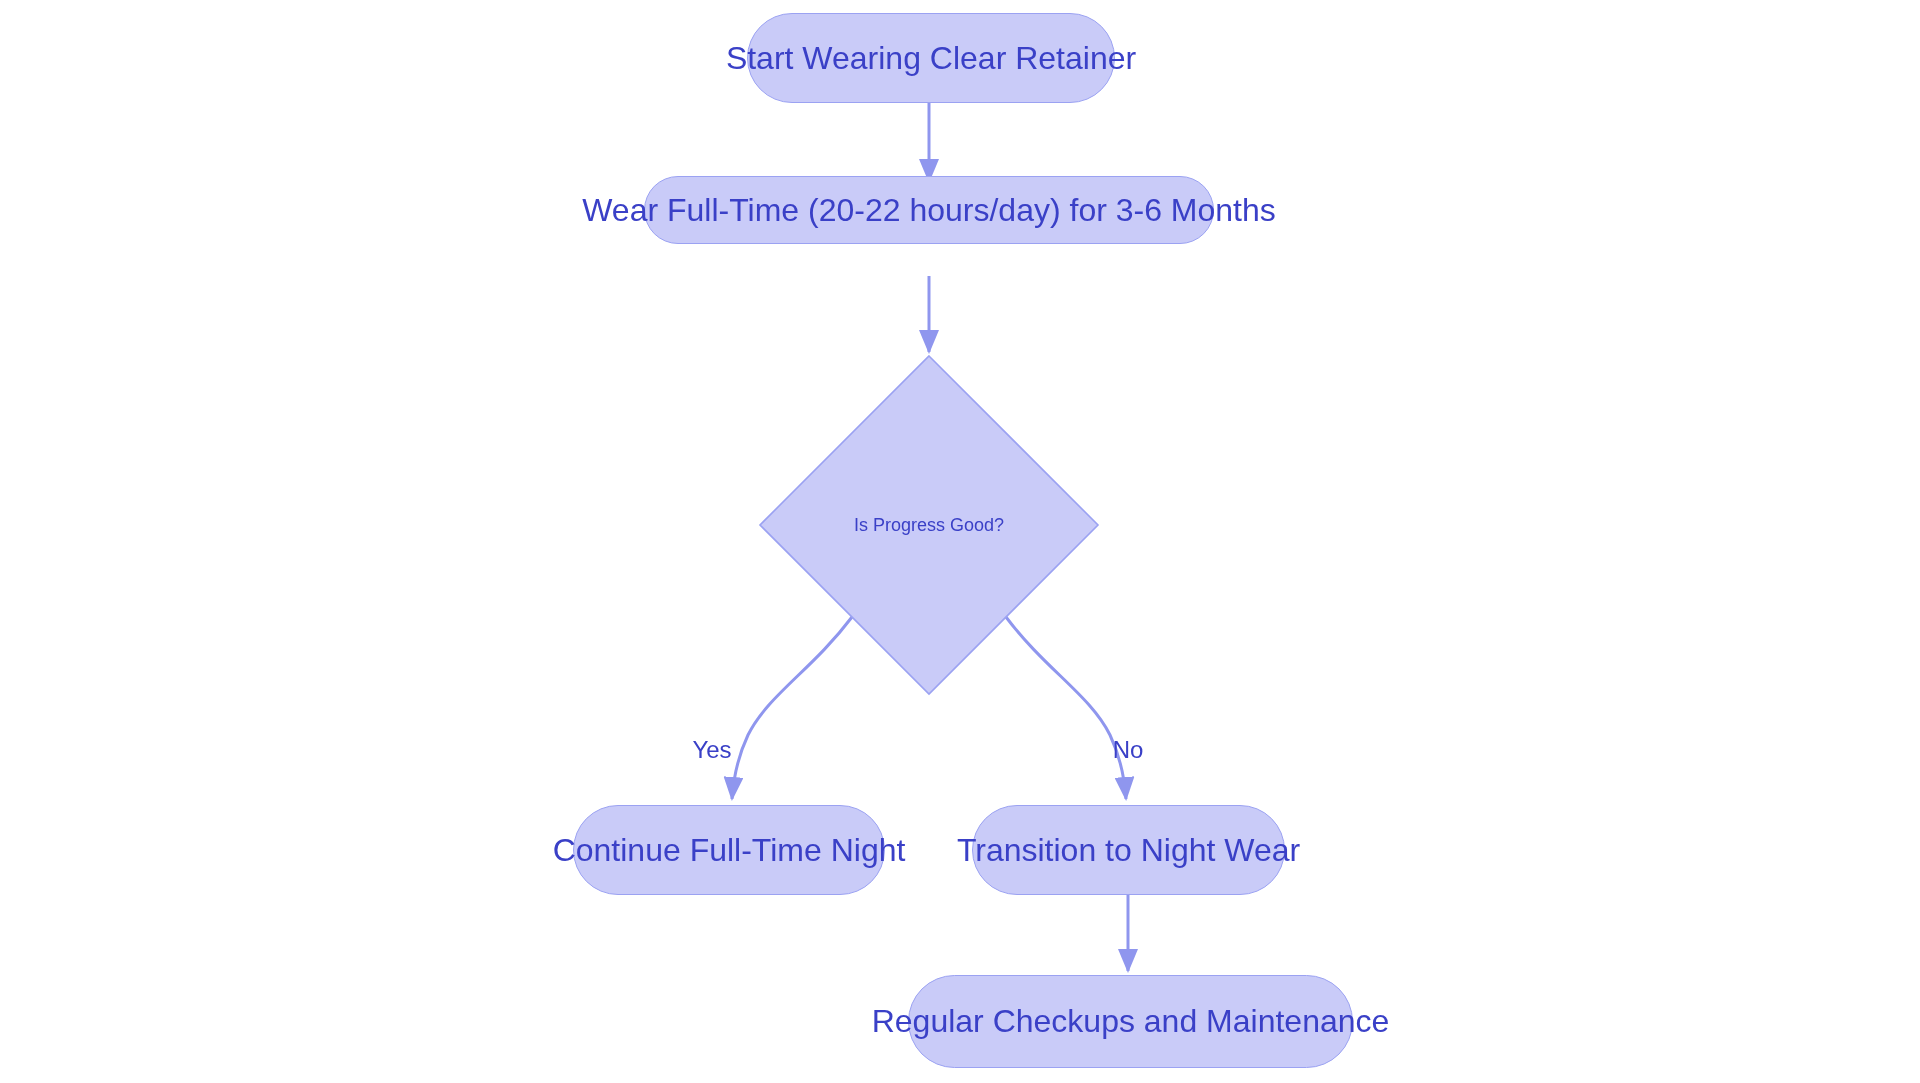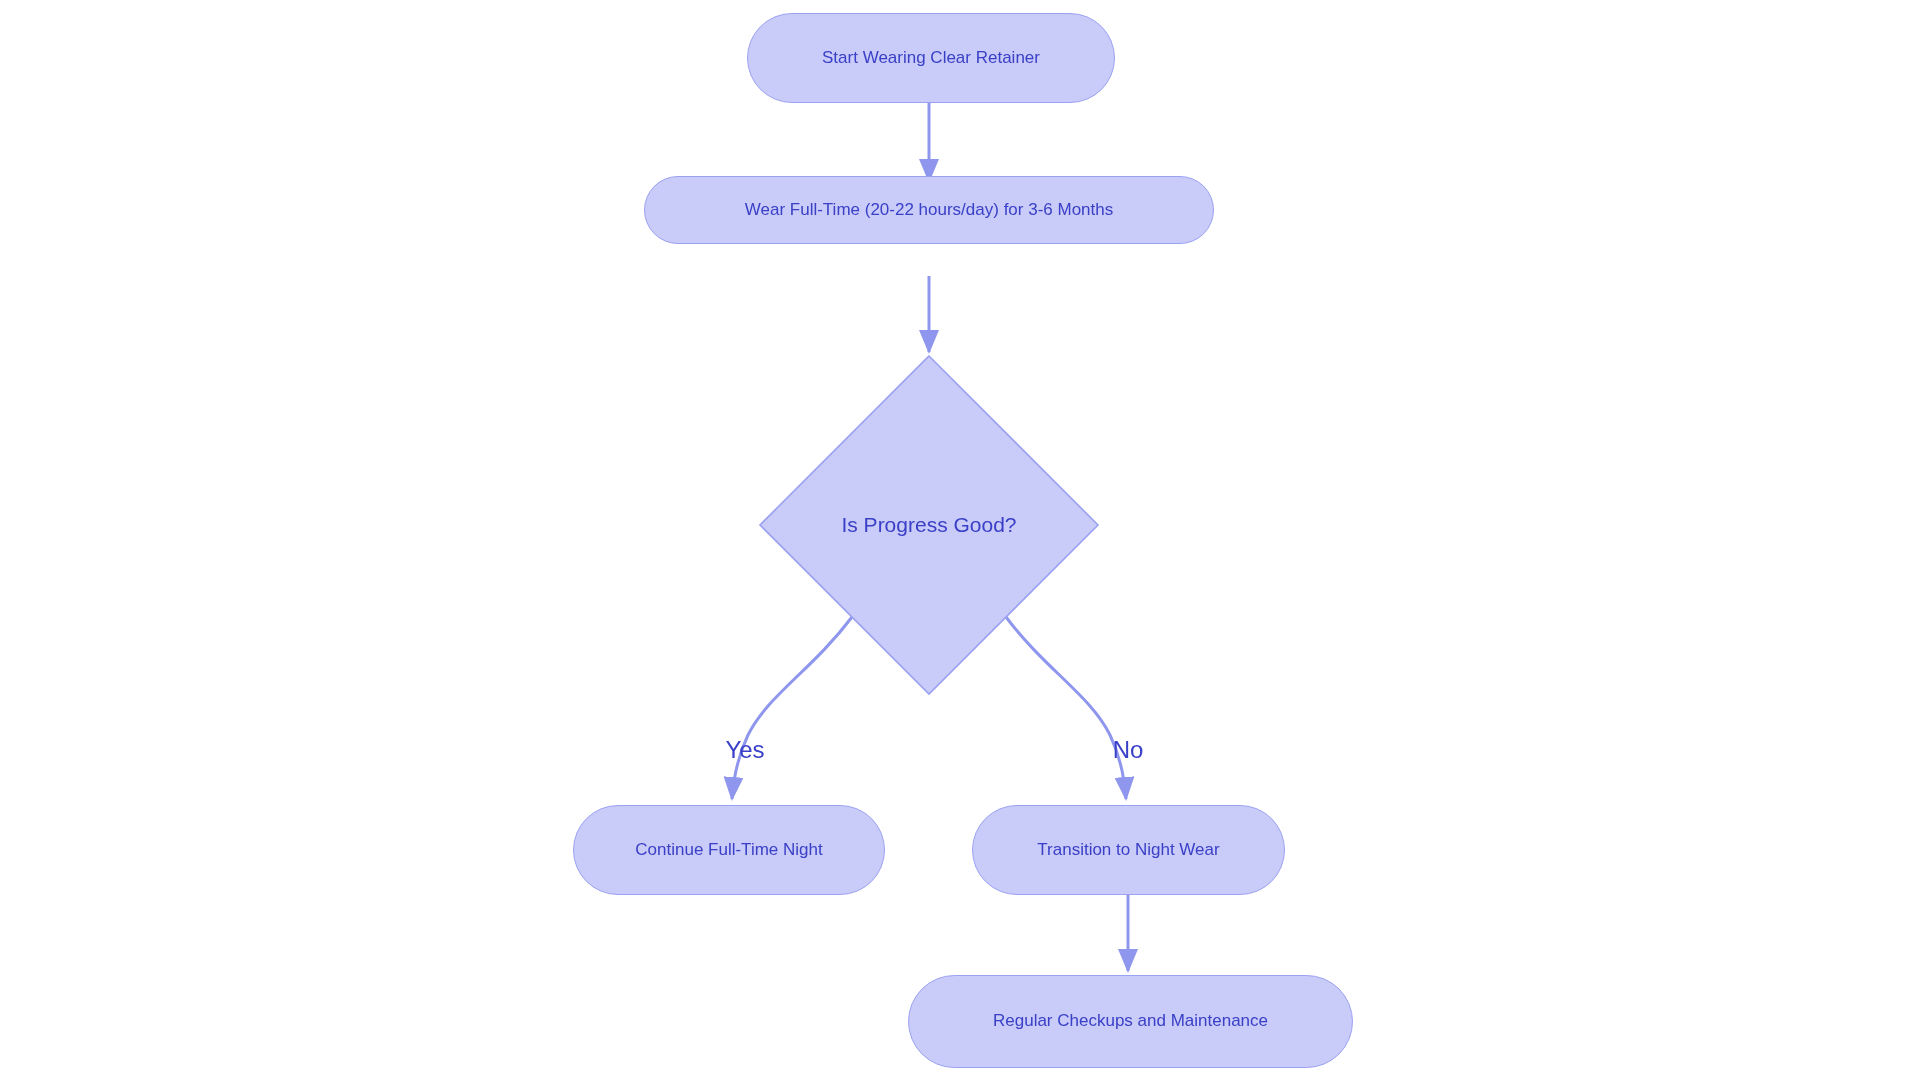--- a/index.html
+++ b/index.html
@@ -39,31 +39,31 @@
   .node {
     position: absolute;
     box-sizing: border-box;
     background: var(--node-fill, #c9cbf8);
     border: 1.6px solid var(--node-border, #9ba2f2);
     border-radius: 999px;
     display: flex;
     align-items: center;
     justify-content: center;
     color: var(--text-color, #3a40c7);
-    font-size: 17px;
+    font-size: 32px;
     line-height: 1.2;
     white-space: nowrap;
   }
   .diamond-label {
     position: absolute;
     display: flex;
     align-items: center;
     justify-content: center;
     color: var(--text-color, #3a40c7);
-    font-size: 21px;
+    font-size: 18px;
     white-space: nowrap;
     text-align: right;
   }
   .edge-label {
     position: absolute;
     display: flex;
     align-items: center;
     justify-content: center;
     color: var(--text-color, #3a40c7);
     font-size: 24px;
@@ -101,21 +101,21 @@
   </div>
 
   <div class="node" style="left:644px; top:176px; width:570px; height:68px;">
     <span>Wear Full-Time (20-22 hours/day) for 3-6 Months</span>
   </div>
 
   <div class="diamond-label" style="left:769px; top:497px; width:320px; height:56px;">
     <span>Is Progress Good?</span>
   </div>
 
-  <div class="edge-label" style="left:705px; top:736px; width:80px; height:28px;">Yes</div>
+  <div class="edge-label" style="left:672px; top:736px; width:80px; height:28px;">Yes</div>
 
   <div class="edge-label" style="left:1088px; top:736px; width:80px; height:28px;">No</div>
 
   <div class="node" style="left:573px; top:805px; width:312px; height:90px;">
     <span>Continue Full-Time Night</span>
   </div>
 
   <div class="node" style="left:908px; top:975px; width:445px; height:93px;">
     <span>Regular Checkups and Maintenance</span>
   </div>

